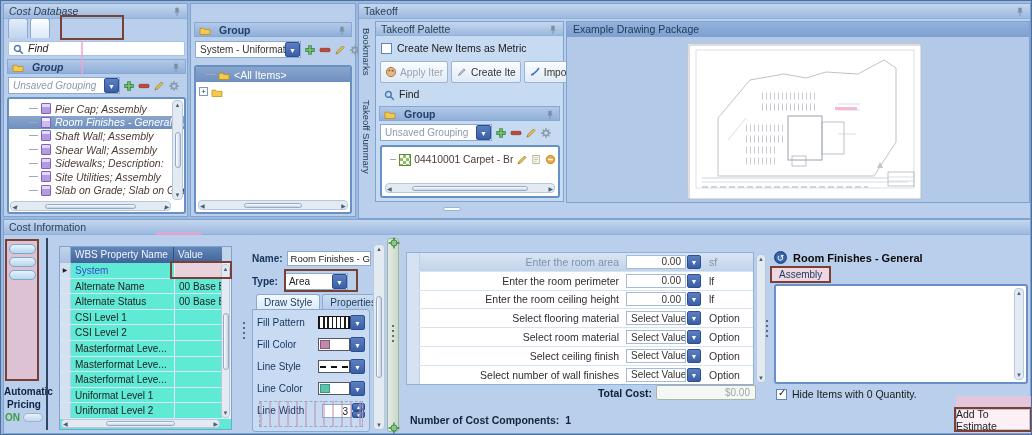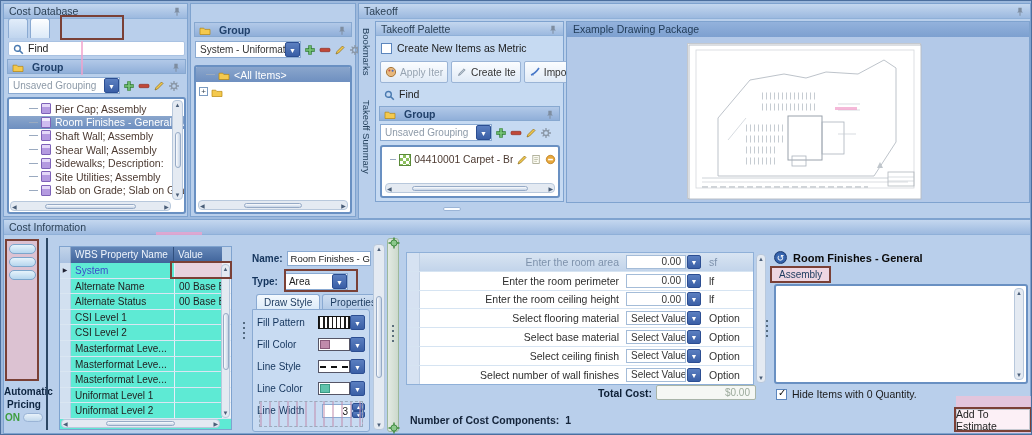--- a/index.html
+++ b/index.html
@@ -117,21 +117,21 @@
   #q-rows .qrow:nth-child(-n+3) .qv{justify-content:flex-end;}
   .qbtn{width:14px;height:14px;margin-left:1px;background:linear-gradient(#5b7fc0,#3a5fa6);border:1px solid #2c4e92;
         border-radius:2px;color:#fff;font-size:7px;text-align:center;line-height:13px;flex:none;}
   .qu{width:52px;padding-left:8px;color:#333;}
 </style>
 </head>
 <body>
 
 <div id="app">
 
-  <section class="panel" style="left:2px;top:2px;width:185px;height:214px;">
+  <section class="panel" style="left:2px;top:2px;width:185px;height:214px;font-style:italic;">
     <div class="phead">
       <span>Cost Database</span>
       <span class="pinhost"><svg class="ico" width="10" height="10" viewBox="0 0 12 12">
             <path d="M4 1h4v4l1.5 1.5h-7L4 5z" fill="#7e8da0"></path>
             <line x1="6" y1="6.5" x2="6" y2="10.5" stroke="#7e8da0" stroke-width="1.2"></line>
           </svg></span>
     </div>
     <div style="position:absolute;left:4px;top:14px;display:flex;" id="cdb-tabs">
         <span class="tab"></span>
         <span class="tab active"></span>
@@ -645,21 +645,21 @@
   </div>
           <div class="qrow">
     <span class="gut"></span>
     <span class="qp">Select flooring material</span>
     <span class="qv">Select Value</span>
     <span class="qbtn">▼</span>
     <span class="qu">Option</span>
   </div>
           <div class="qrow">
     <span class="gut"></span>
-    <span class="qp">Select base material</span>
+    <span class="qp">Select room material</span>
     <span class="qv">Select Value</span>
     <span class="qbtn">▼</span>
     <span class="qu">Option</span>
   </div>
           <div class="qrow">
     <span class="gut"></span>
     <span class="qp">Select ceiling finish</span>
     <span class="qv">Select Value</span>
     <span class="qbtn">▼</span>
     <span class="qu">Option</span>

